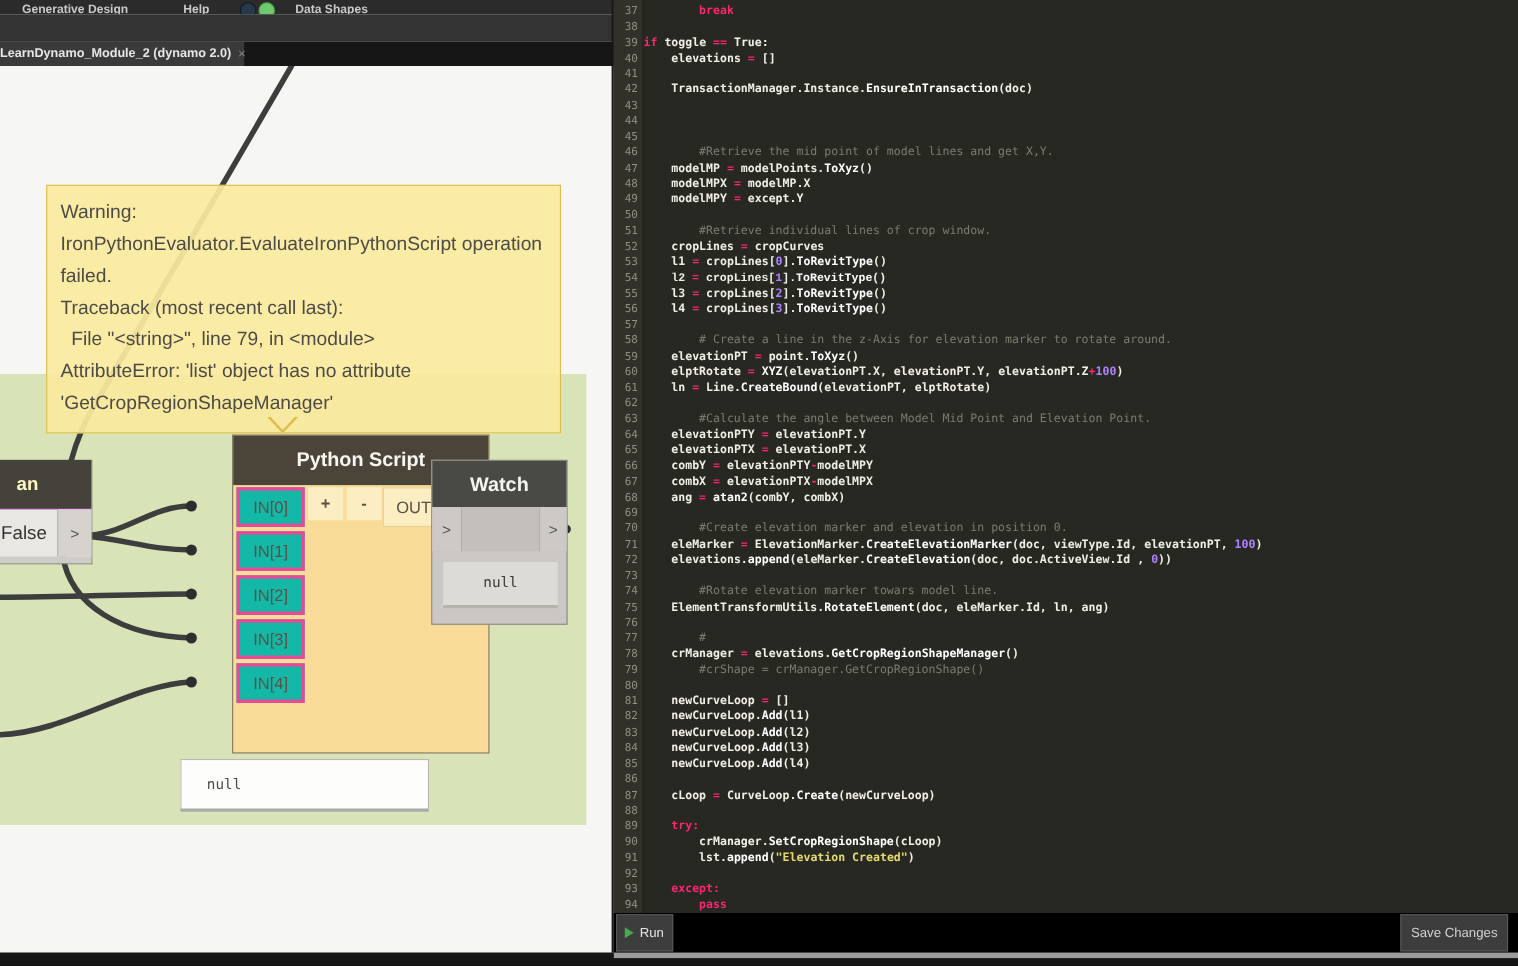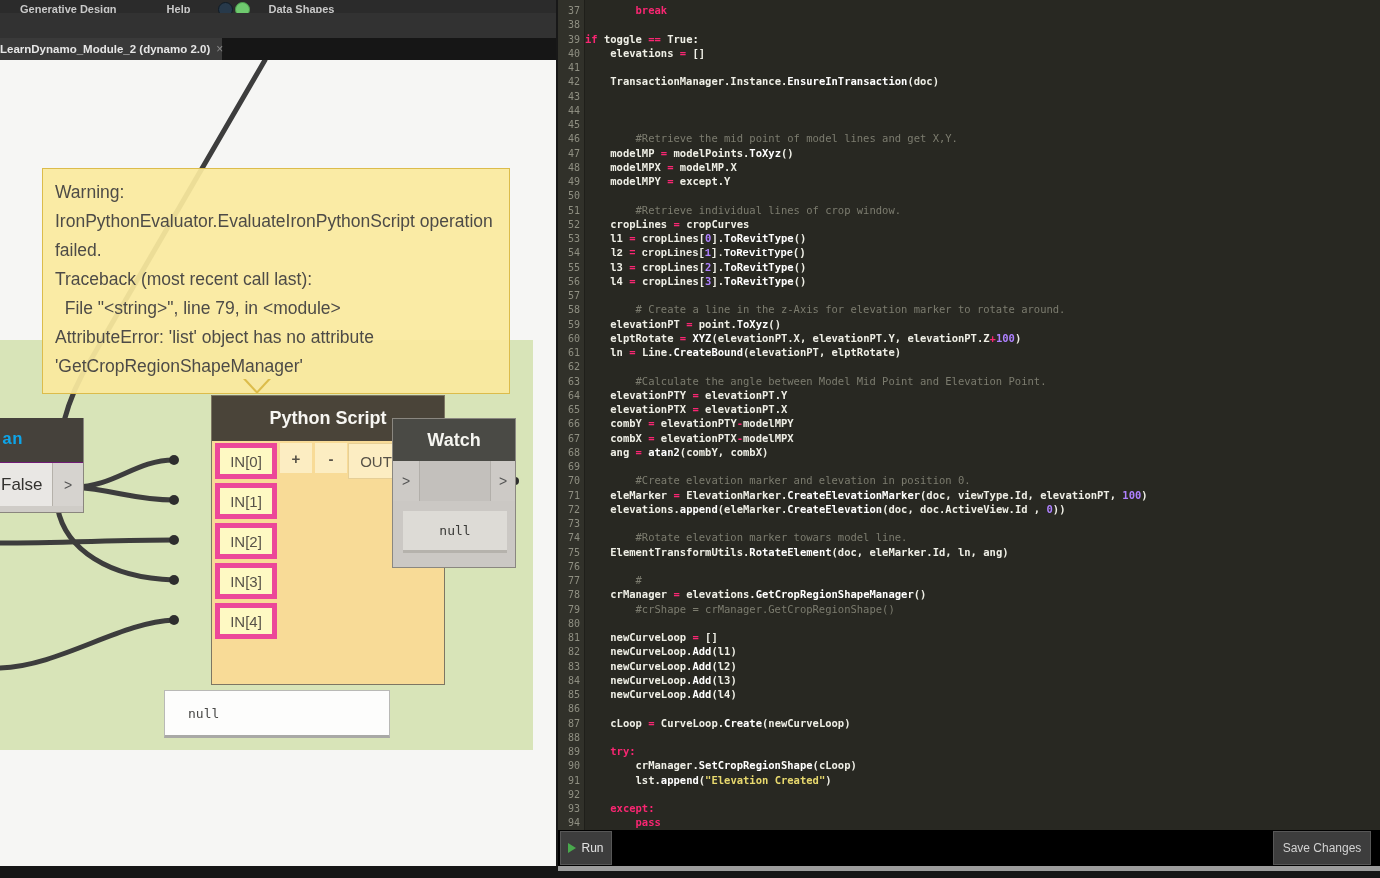--- a/index.html
+++ b/index.html
@@ -17,29 +17,29 @@
   #sub-bar{position:absolute;left:0;top:13px;width:558px;height:25px;background:#323232;}
   #tab-bar{position:absolute;left:0;top:38px;width:558px;height:22px;background:#161616;}
   #workspace-tab{position:absolute;left:0;top:0;width:222px;height:22px;background:#3a3a3a;display:flex;align-items:center;}
   #tab-title{color:#e6e6e6;font-size:11.5px;font-weight:bold;white-space:nowrap;}
   #tab-close{color:#8a8a8a;font-size:12px;margin-left:6px;}
   #canvas{position:absolute;left:0;top:60px;width:558px;height:806px;background:#f6f6f4;overflow:hidden;}
   #group-rect{position:absolute;left:0;top:280px;width:533px;height:410px;background:#d8e4b8;}
   #wires{position:absolute;left:0;top:-60px;width:558px;height:878px;}
   
   #bool-node{position:absolute;left:0;top:358px;width:83px;height:94px;border-right:1px solid #8a867e;border-bottom:1px solid #8a867e;}
-  #bool-header{height:44px;background:#45413b;color:#0ea5e9;font-size:17px;font-weight:bold;line-height:44px;padding-left:2px;font-family:Liberation Mono, monospace;}
+  #bool-header{height:44px;background:#45413b;color:#fef9c3;font-size:17px;font-weight:bold;line-height:44px;padding-left:15px;}
   #bool-body{height:43px;background:#e9e7e4;display:flex;border-top:1px solid #701a75;}
   #bool-value{flex:1;font-size:17px;color:#33322f;display:flex;align-items:center;padding-left:1px;}
   #bool-port{width:30px;background:#d6d3cf;border-left:1px solid #b5b1aa;color:#555;font-size:14px;display:flex;align-items:center;justify-content:center;}
   #bool-shadow{height:6px;background:#cfccc7;}
   
   #python-node{position:absolute;left:179px;top:335px;width:234px;height:290px;background:#f8db97;border:1px solid #7d7663;box-sizing:border-box;margin-left:32px;}
   #python-header{height:45px;background:#4a4439;color:#f7f6f2;font-size:18px;font-weight:bold;display:flex;align-items:center;justify-content:center;}
-  .py-in{position:absolute;left:3px;width:62px;height:36px;background:#fef9c3;border:5px solid #ec4899;box-sizing:border-box;color:#575248;font-size:15px;display:flex;align-items:center;justify-content:center;}
+  .py-in{position:absolute;left:3px;width:62px;height:36px;background:#14b8a6;border:3px solid #ec4899;box-sizing:border-box;color:#575248;font-size:15px;display:flex;align-items:center;justify-content:center;}
   #py-plus{position:absolute;left:68px;top:47px;width:32px;height:30px;background:#fcedc2;color:#575248;font-size:15px;font-weight:bold;display:flex;align-items:center;justify-content:center;}
   #py-minus{position:absolute;left:103px;top:47px;width:32px;height:30px;background:#fcedc2;color:#575248;font-size:15px;font-weight:bold;display:flex;align-items:center;justify-content:center;}
   #py-out{position:absolute;left:136px;top:47px;width:56px;height:36px;background:#fcedc2;border:1px solid #e6cf96;box-sizing:border-box;color:#575248;font-size:15px;display:flex;align-items:center;justify-content:center;}
   
   #watch-node{position:absolute;left:392px;top:358px;width:124px;height:150px;background:#cbc8c4;border:1px solid #8a8780;box-sizing:border-box;}
   #watch-header{height:42px;background:#4a4a45;color:#f5f5f0;font-size:18px;font-weight:bold;display:flex;align-items:center;justify-content:center;}
   #watch-ports{height:40px;display:flex;background:#c3c0bc;}
   .watch-port{width:26px;background:#cdcac6;color:#555;font-size:14px;display:flex;align-items:center;justify-content:center;}
   #watch-port-right{border-left:1px solid #b2afaa;width:24px;}
   #watch-port-left{border-right:1px solid #b2afaa;}

